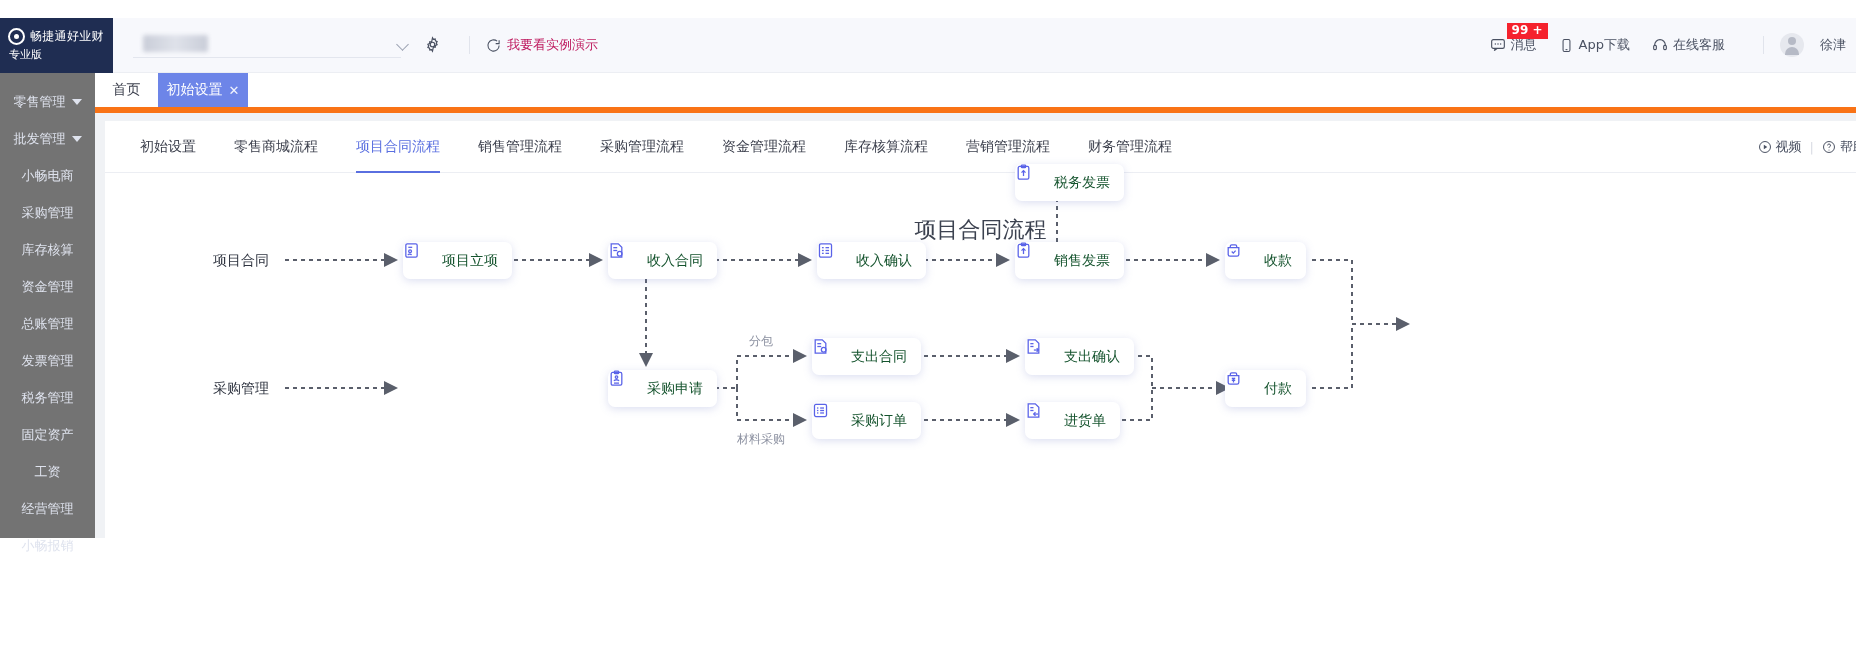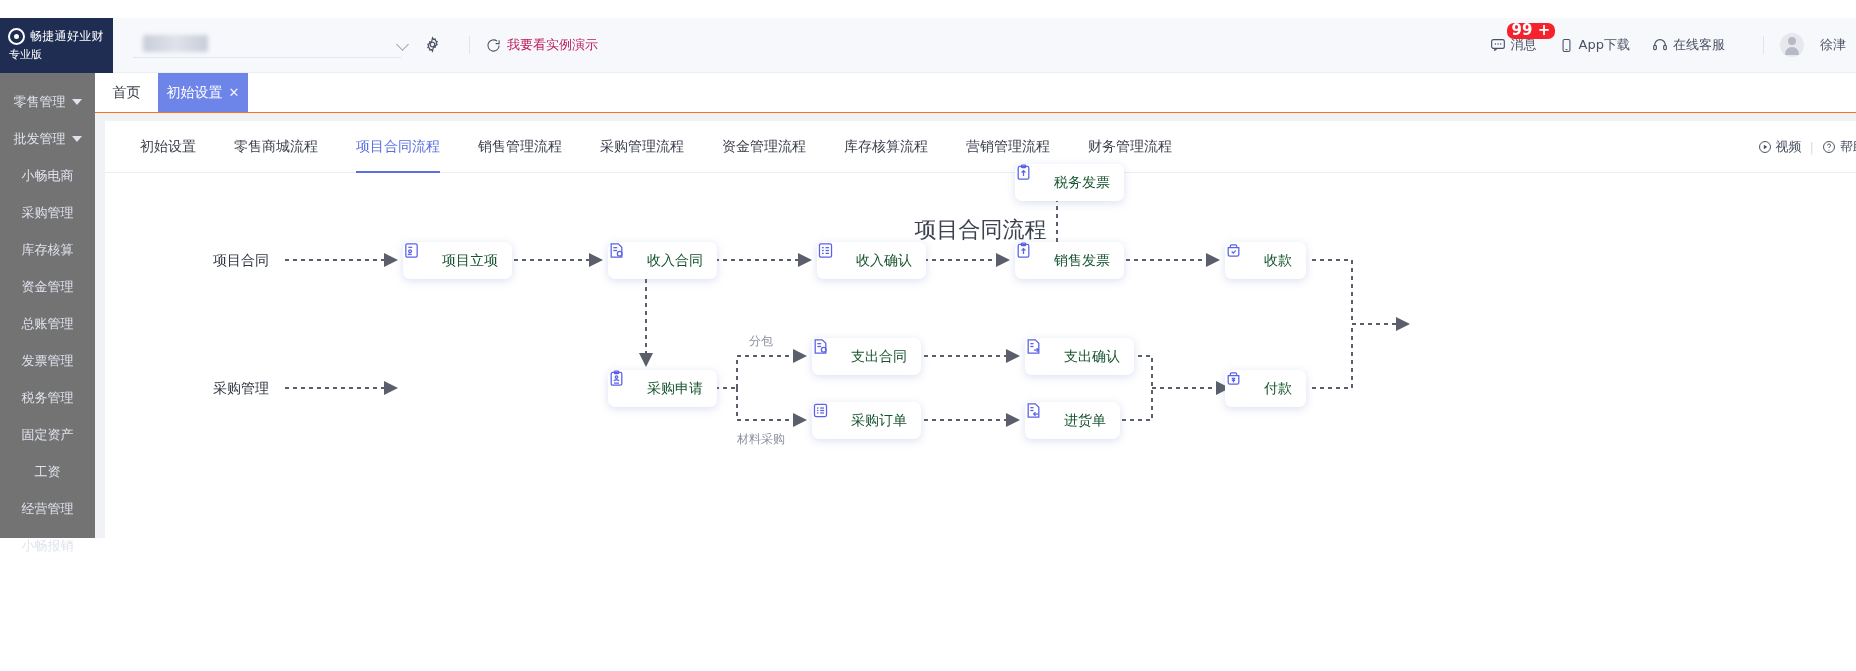--- a/index.html
+++ b/index.html
@@ -58,22 +58,22 @@
 
   .demo-link { display: flex; align-items: center; gap: 6px; font-size: 13px; color: #be185d; }
   .spacer { flex: 1 1 auto; }
 
   .hdr-item {
     display: flex; align-items: center; gap: 5px; font-size: 13px;
     color: #4a5162; margin-right: 22px; position: relative; white-space: nowrap;
   }
   .badge {
     position: absolute; left: 17px; top: -13px; background: #f5222d; color: #fff;
-    font-size: 15px; line-height: 15px; height: 16px; padding: 0 5px;
-    border-radius: 7px; font-weight: bold;
+    font-size: 12px; line-height: 15px; height: 16px; padding: 0 5px;
+    border-radius: 0; font-weight: bold;
   }
   .avatar {
     width: 24px; height: 24px; border-radius: 50%; background: #e6e8ee;
     position: relative; flex: 0 0 24px;
   }
   .avatar::before {
     content: ""; position: absolute; left: 8px; top: 4px; width: 8px; height: 8px;
     border-radius: 50%; background: #b6bac6;
   }
   .avatar::after {
@@ -93,21 +93,21 @@
   }
   .caret {
     width: 0; height: 0; border-left: 5px solid transparent;
     border-right: 5px solid transparent; border-top: 6px solid #dfe3ee;
   }
 
   
   .tabstrip {
     position: absolute; left: 95px; top: 73px; right: 0; height: 40px;
     background: #ffffff; display: flex; align-items: stretch;
-    border-bottom: 1px solid #f97316;
+    border-bottom: 6px solid #f97316;
     text-align: right;
   }
   .tab-home {
     width: 63px; display: flex; align-items: center; justify-content: center;
     font-size: 14px; color: #3b3f4c;
   }
   .tab-active {
     width: 90px; background: #6d85e8; color: #fff; font-size: 14px;
     display: flex; align-items: center; justify-content: center; gap: 6px;
   }

